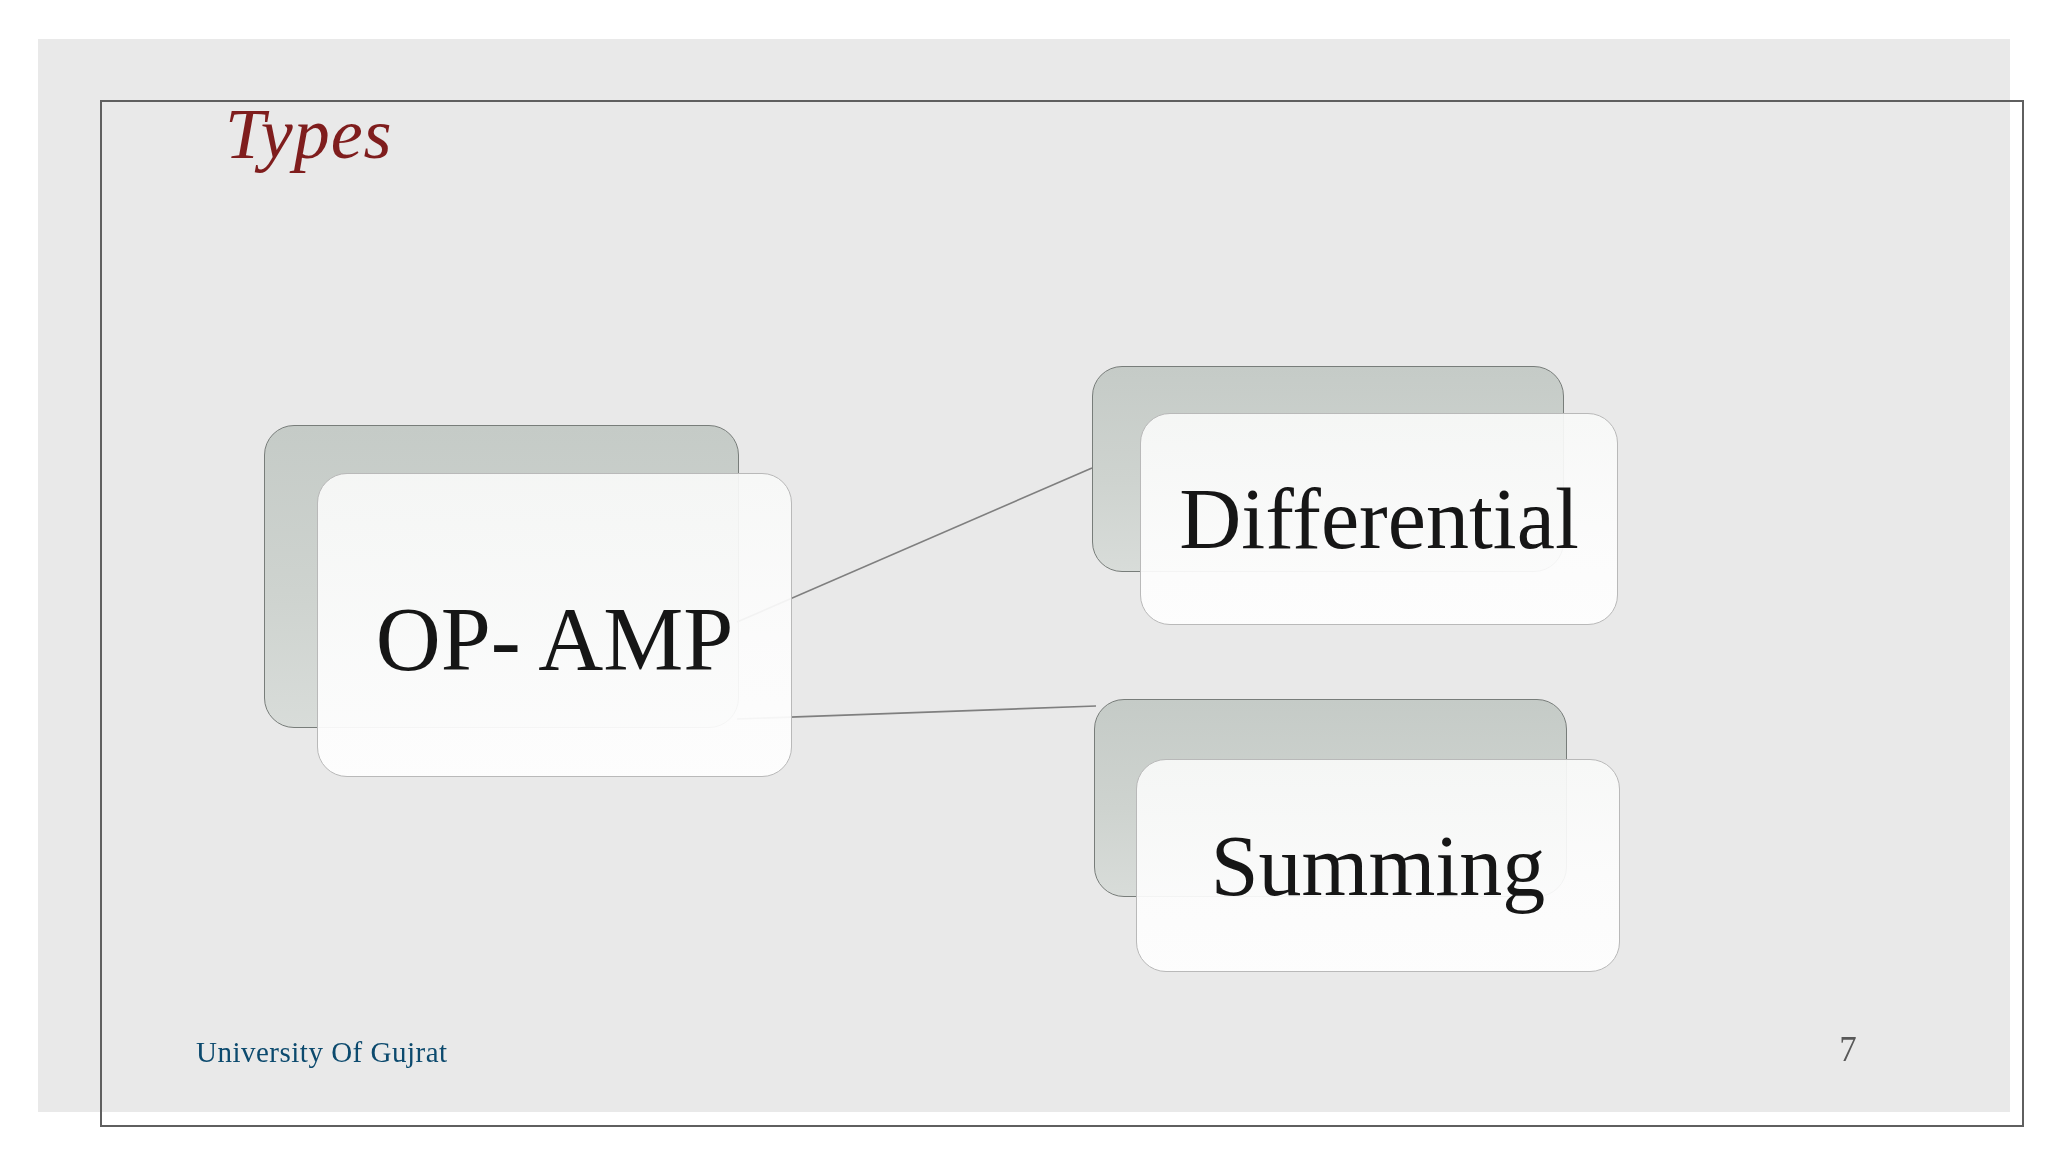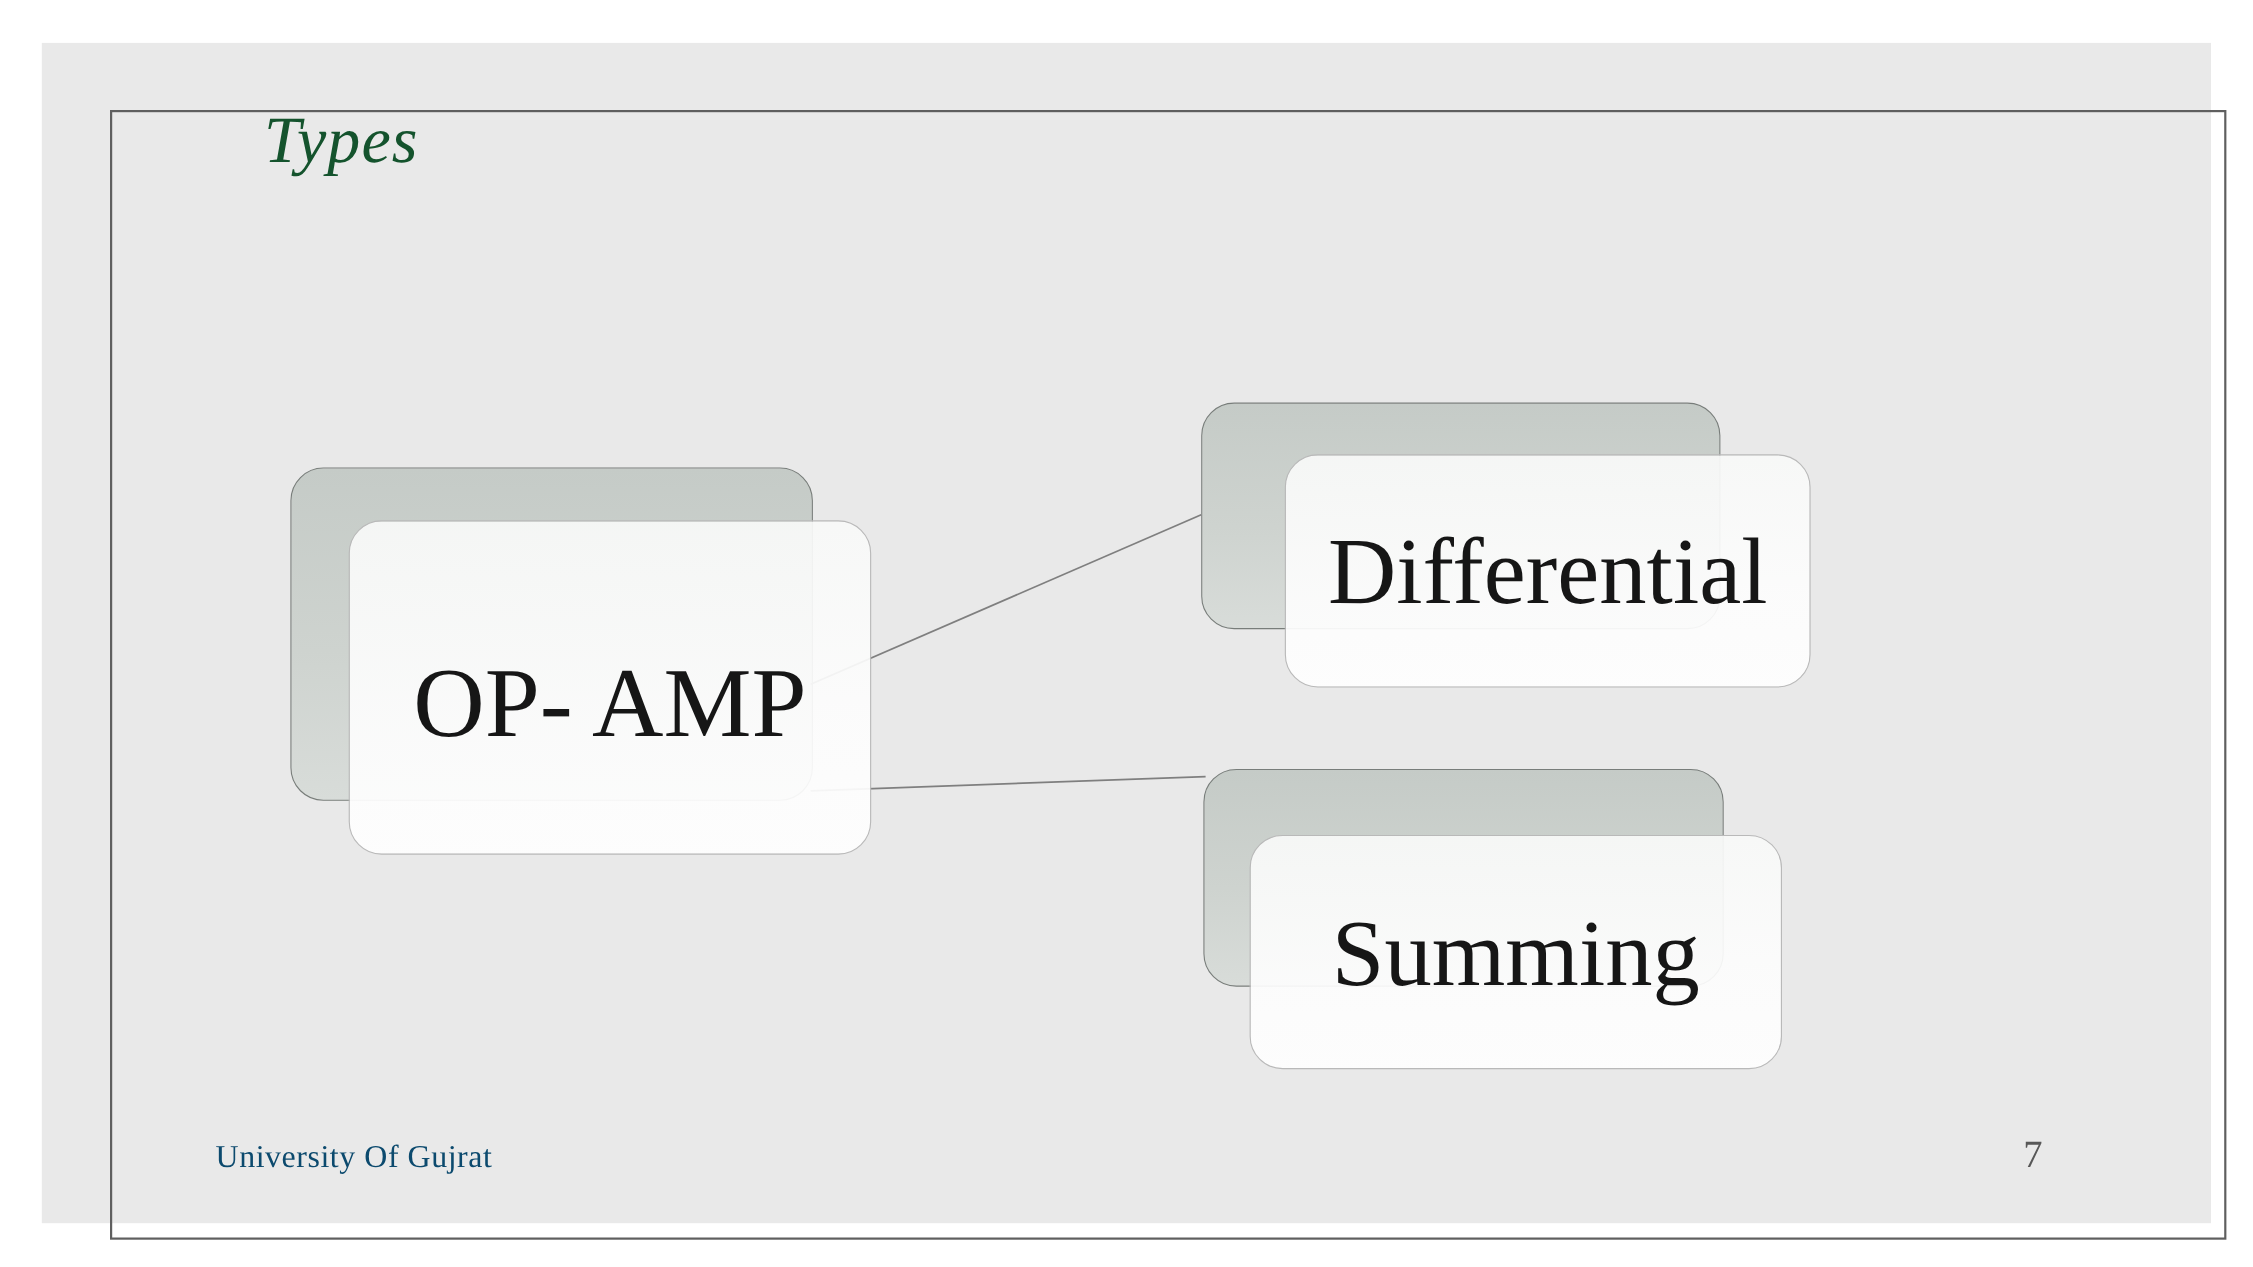--- a/index.html
+++ b/index.html
@@ -29,26 +29,26 @@
     position: absolute;
     left: 62px;
     top: 61px;
     width: 1920px;
     height: 1023px;
     border: 2px solid #5f5f5f;
     pointer-events: none;
   }
   .slide-title {
     position: absolute;
-    left: 202px;
+    left: 187px;
     top: 52px;
     font-style: italic;
-    font-size: 60px;
+    font-size: 72px;
     line-height: 1.2;
-    color: #14532d;
+    color: #7f1d1d;
     letter-spacing: 1px;
   }
   .shadow-box {
     position: absolute;
     background: linear-gradient(180deg, #c5cbc7 0%, #ced3cf 55%, #d8dcd9 100%);
     border: 1px solid #787d7a;
     border-radius: 30px;
     z-index: 2;
   }
   .front-box {
@@ -72,21 +72,21 @@
     left: 0;
     top: 0;
     z-index: 3;
     pointer-events: none;
   }
   
   .op-shadow  { left: 264px;  top: 425px; width: 473px; height: 301px; }
   .op-front   { left: 317px;  top: 473px; width: 473px; height: 302px; }
   
   .diff-shadow{ left: 1092px; top: 366px; width: 470px; height: 204px; }
-  .diff-front { left: 1140px; top: 413px; width: 476px; height: 210px; margin-left: 28px; }
+  .diff-front { left: 1140px; top: 413px; width: 476px; height: 210px; }
   
   .sum-shadow { left: 1094px; top: 699px; width: 471px; height: 196px; }
   .sum-front  { left: 1136px; top: 748px; width: 482px; height: 211px; margin-top: 11px; }
 
   .slide-footer {
     position: absolute;
     left: 196px;
     top: 1036px;
     font-size: 29px;
     color: #0c4a6e;

